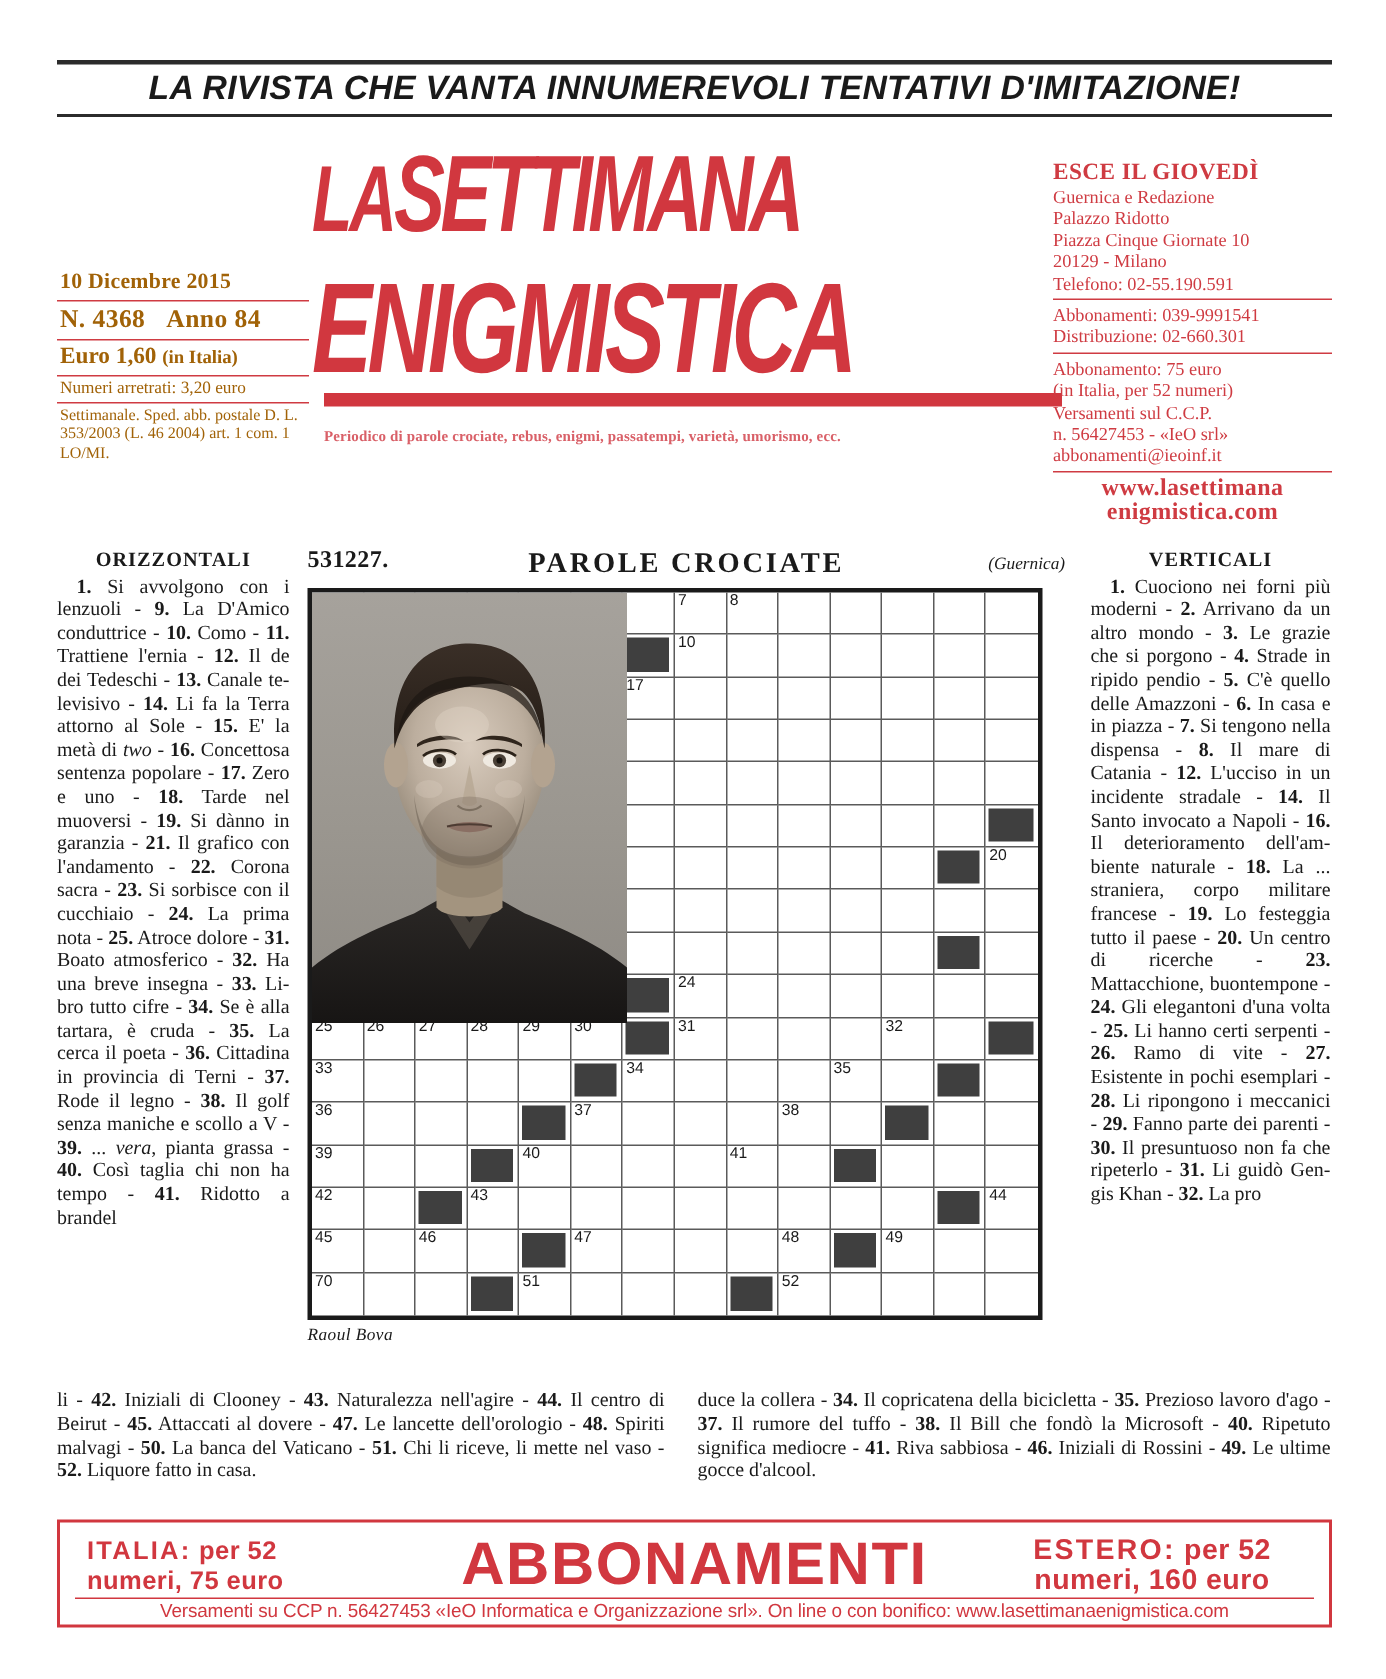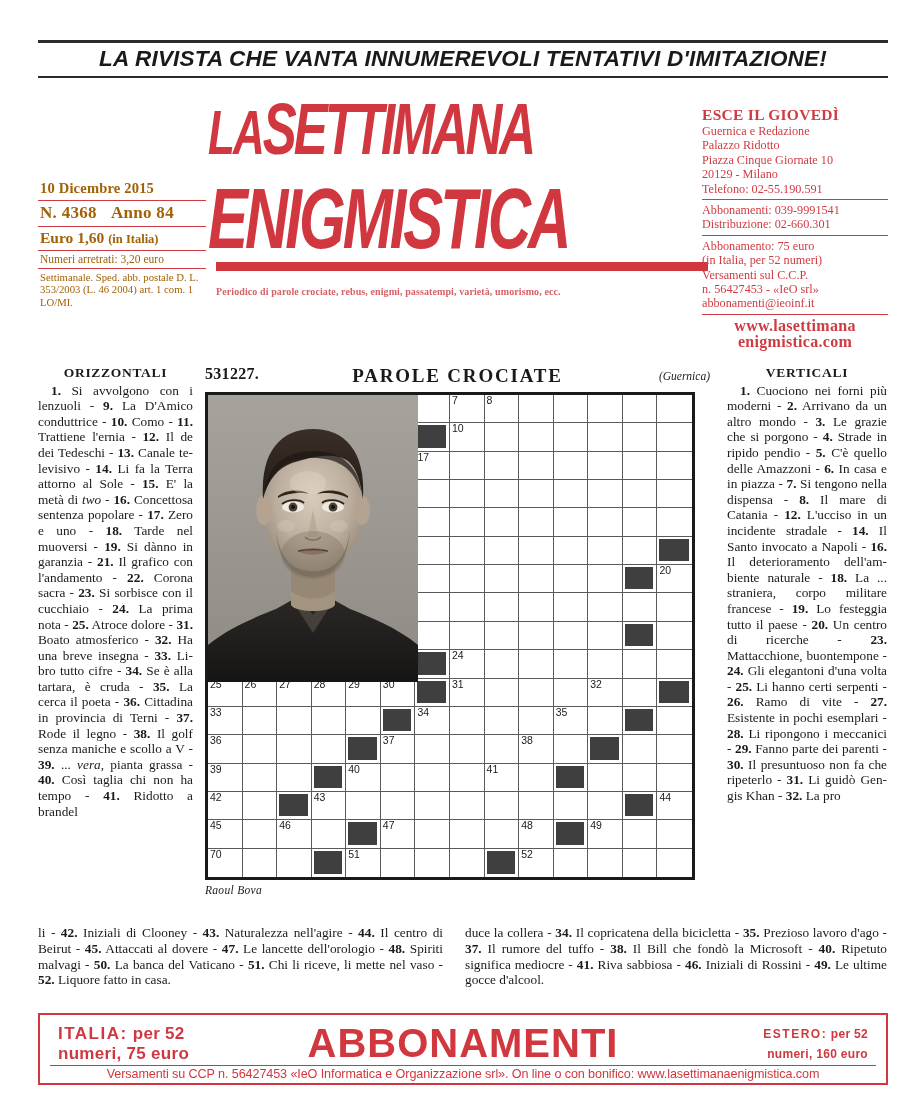--- a/index.html
+++ b/index.html
@@ -151,22 +151,22 @@
     border: 2.5px solid #d1373f;
     color: #d1373f;
   }
   .sb-inner { position: relative; width: 100%; height: 100%; }
   .sb-left { position: absolute; left: 18px; top: 9px; width: 190px;
              font-family:"Liberation Sans",sans-serif; font-weight:bold; font-size: 17px; line-height: 20px; letter-spacing: .3px;}
   .sb-left .lbl { letter-spacing: 1.5px; }
   .sb-left .val { font-weight: bold; }
   .sb-center { position: absolute; left: 0; right: 0; top: 6px; text-align: center;
                font-family:"Liberation Sans",sans-serif; font-weight: bold; font-size: 40px; letter-spacing: 1px; }
-  .sb-right { position: absolute; right: 18px; top: 9px; width: 200px; text-align: right;
-              font-family:"Liberation Sans",sans-serif; font-weight:bold; font-size: 12px; line-height: 20px; letter-spacing: .3px;}
+  .sb-right { position: absolute; right: 18px; top: 9px; width: 200px; text-align: center;
+              font-family:"Liberation Sans",sans-serif; font-weight:bold; font-size: 19px; line-height: 20px; letter-spacing: .3px;}
   .sb-right .lbl { letter-spacing: 1.5px; }
   .sb-bottomline { position: absolute; left: 10px; right: 10px; top: 50px; height: 1px; background: #d1373f; }
   .sb-foot { position: absolute; left: 0; right: 0; top: 52px; text-align: center;
              font-family:"Liberation Sans",sans-serif; font-size: 12.6px; letter-spacing: -.1px; }
 </style>
 </head>
 <body>
 
 <div class="page">
 

